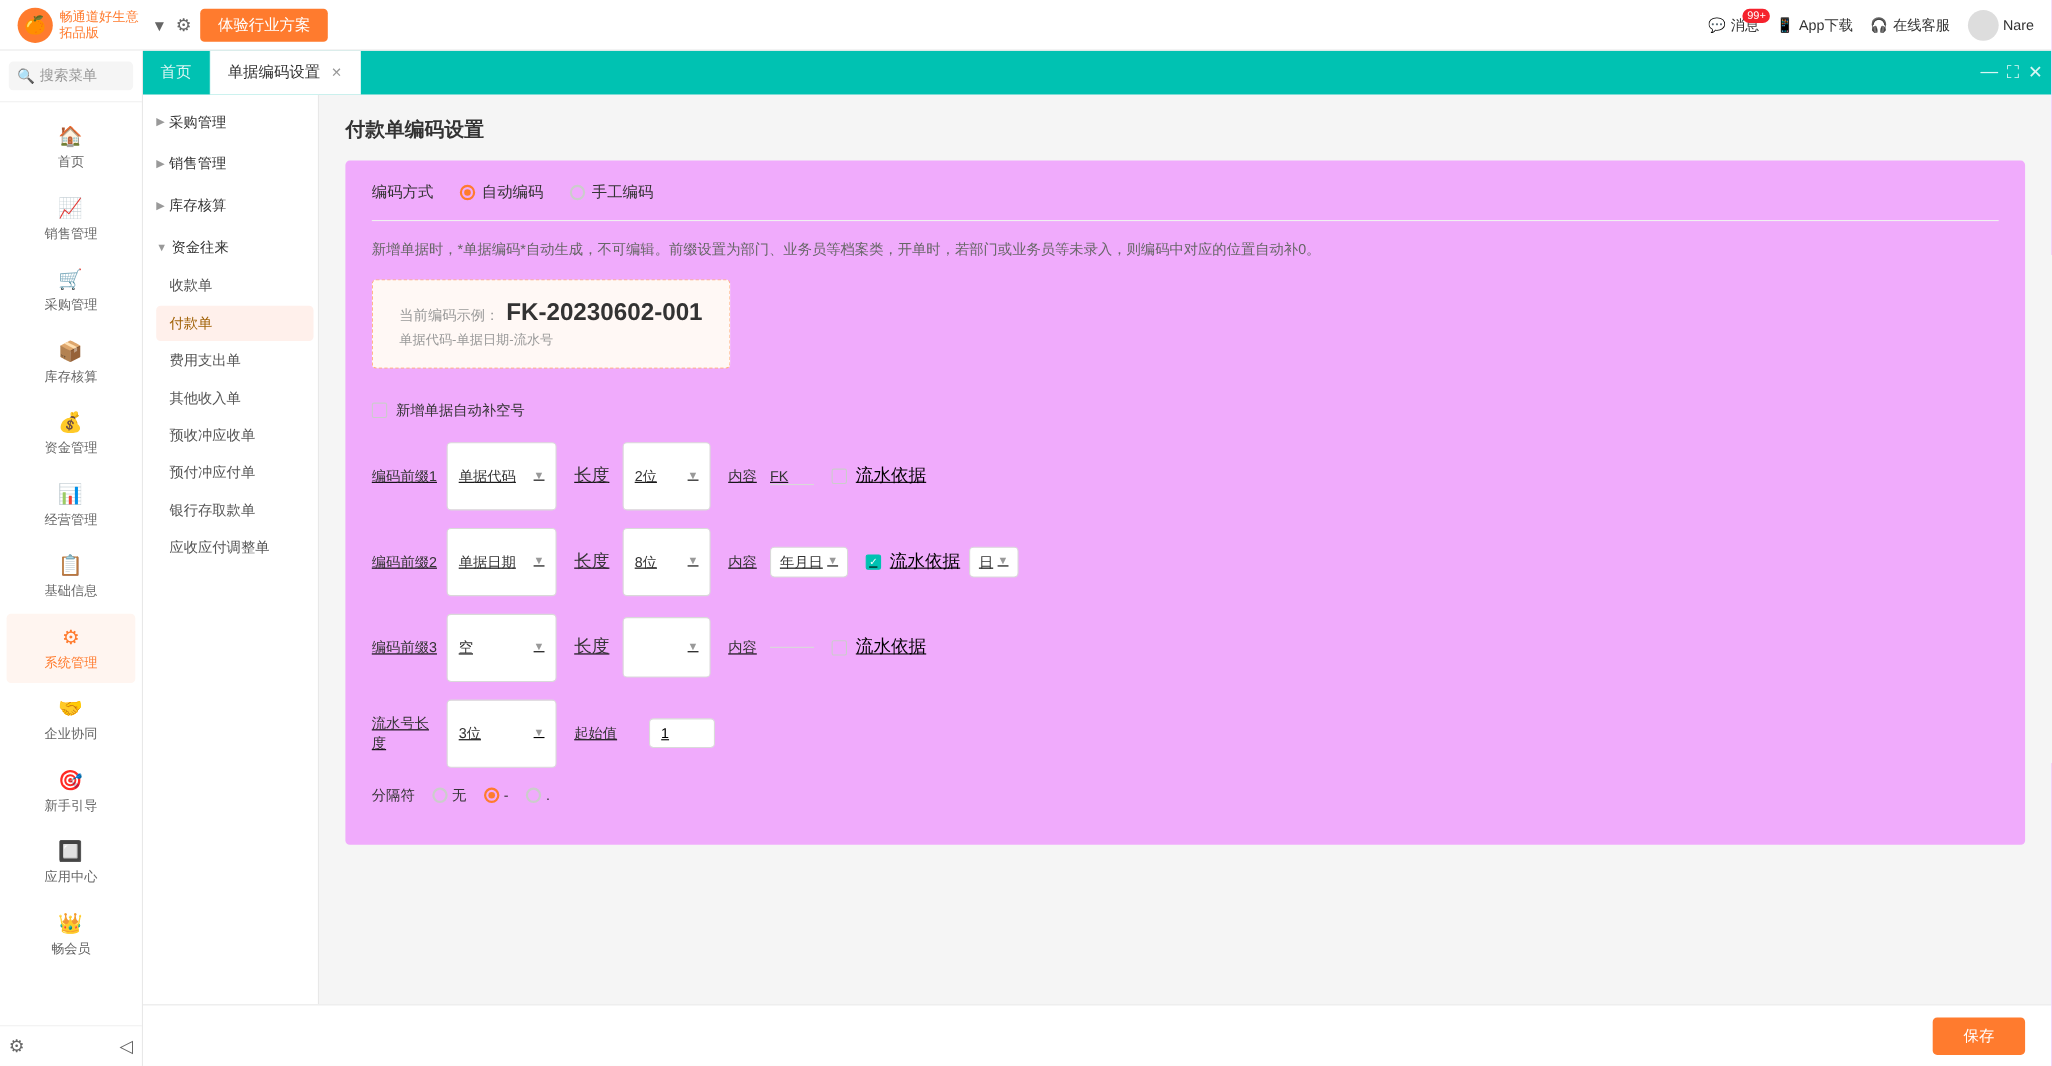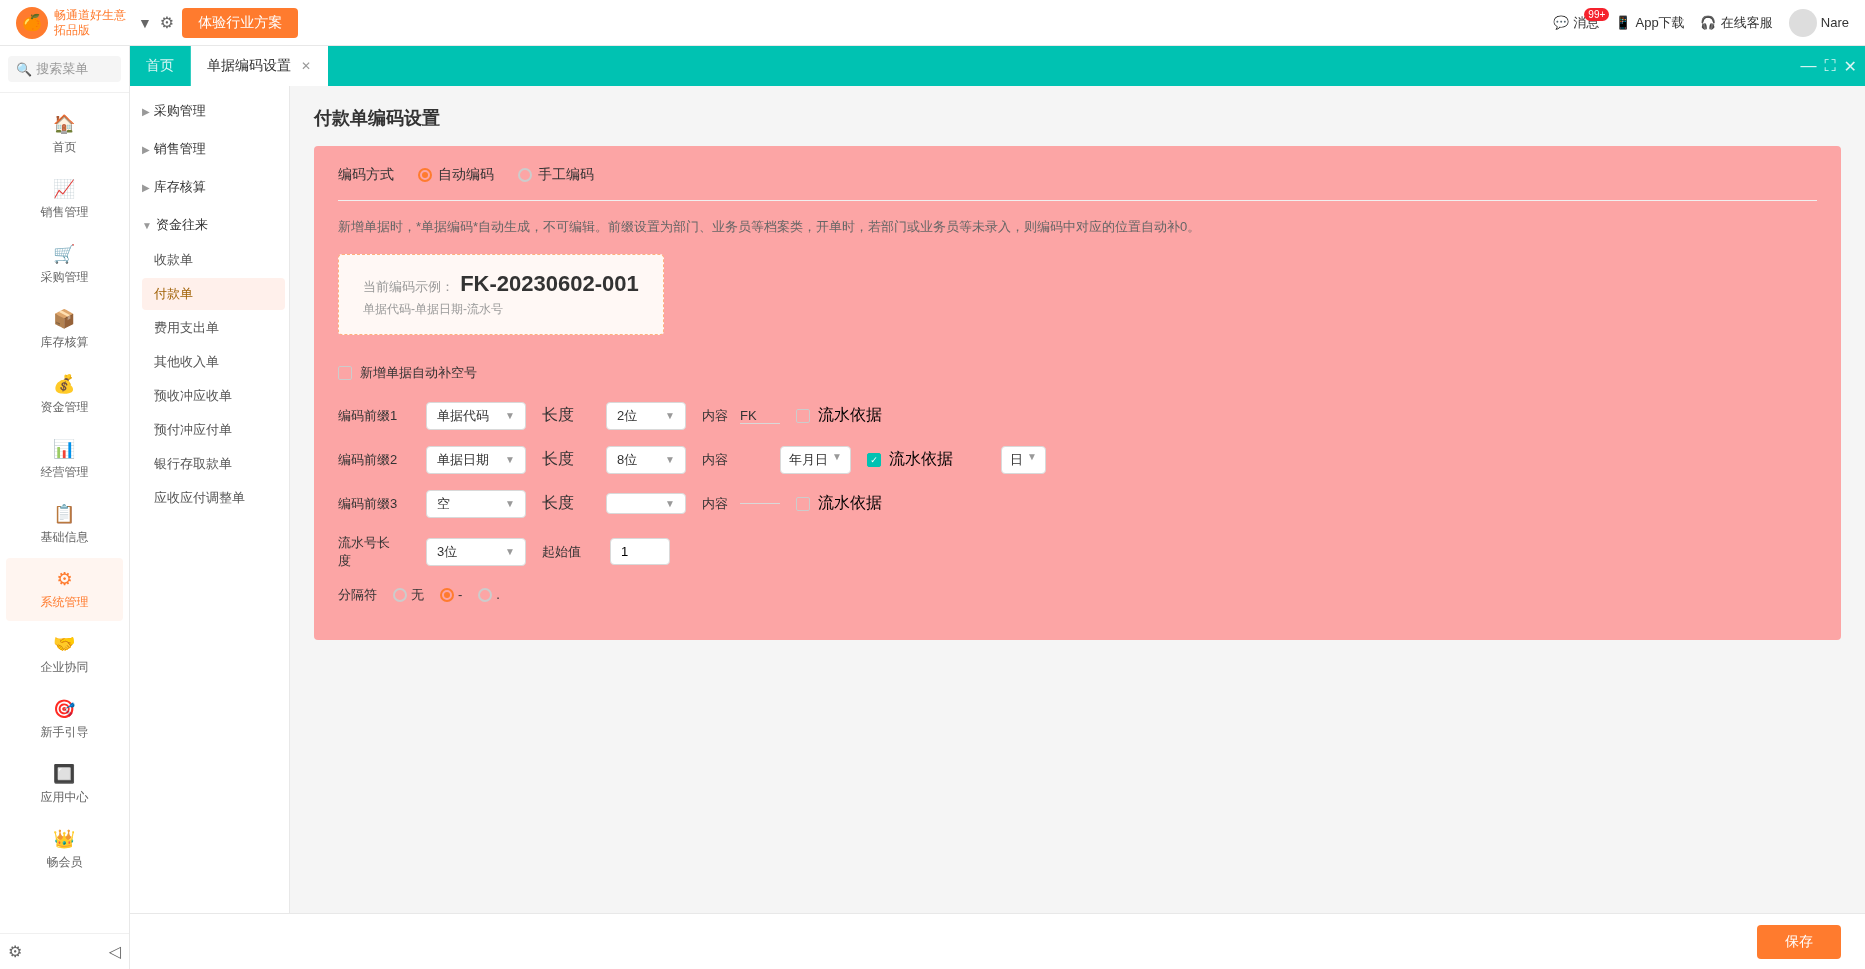--- a/index.html
+++ b/index.html
@@ -270,21 +270,21 @@
     }
     .page-title {
       font-size: 18px;
       font-weight: 600;
       color: #333;
       margin-bottom: 16px;
     }
 
     
     .setting-card {
-      background: #fca5a5;
+      background: #f0abfc;
       border-radius: 4px;
       padding: 20px 24px;
     }
 
     
     .encode-method-row {
       display: flex;
       align-items: center;
       gap: 24px;
       margin-bottom: 16px;
@@ -377,29 +377,28 @@
       font-size: 13px;
       color: #333;
       width: 60px;
       flex-shrink: 0;
     }
     .form-select {
       display: flex;
       align-items: center;
       border: 1px solid #d9d9d9;
       border-radius: 4px;
-      padding: 4px 10px;
+      padding: 21px 10px;
       background: #fff;
       cursor: pointer;
       font-size: 13px;
       color: #333;
       gap: 6px;
       min-width: 100px;
       justify-content: space-between;
-      margin-left: 20px;
     }
     .form-select .arrow { color: #999; font-size: 10px; }
     .length-label {
       font-size: 16px;
       color: #333;
       margin-right: 4px;
     }
     .content-label {
       font-size: 13px;
       color: #333;
@@ -467,37 +466,38 @@
     }
     .checkbox-teal.checked {
       background: #00c2b2;
       border-color: #00c2b2;
       color: white;
       font-size: 9px;
     }
 
     .inline-select {
       display: inline-flex;
+      align-items: center;
       border: 1px solid #d9d9d9;
       border-radius: 4px;
       padding: 4px 8px;
       background: #fff;
       cursor: pointer;
       font-size: 13px;
       color: #333;
       gap: 4px;
-      margin-left: 40px;
     }
     .inline-select .arrow { color: #999; font-size: 10px; }
 
     .form-row-section {
       display: flex;
       align-items: center;
       flex-wrap: nowrap;
       gap: 8px;
+      text-decoration: underline;
     }
 
     .flow-num-input {
       border: 1px solid #d9d9d9;
       border-radius: 4px;
       padding: 5px 10px;
       width: 60px;
       font-size: 13px;
     }
   </style>

